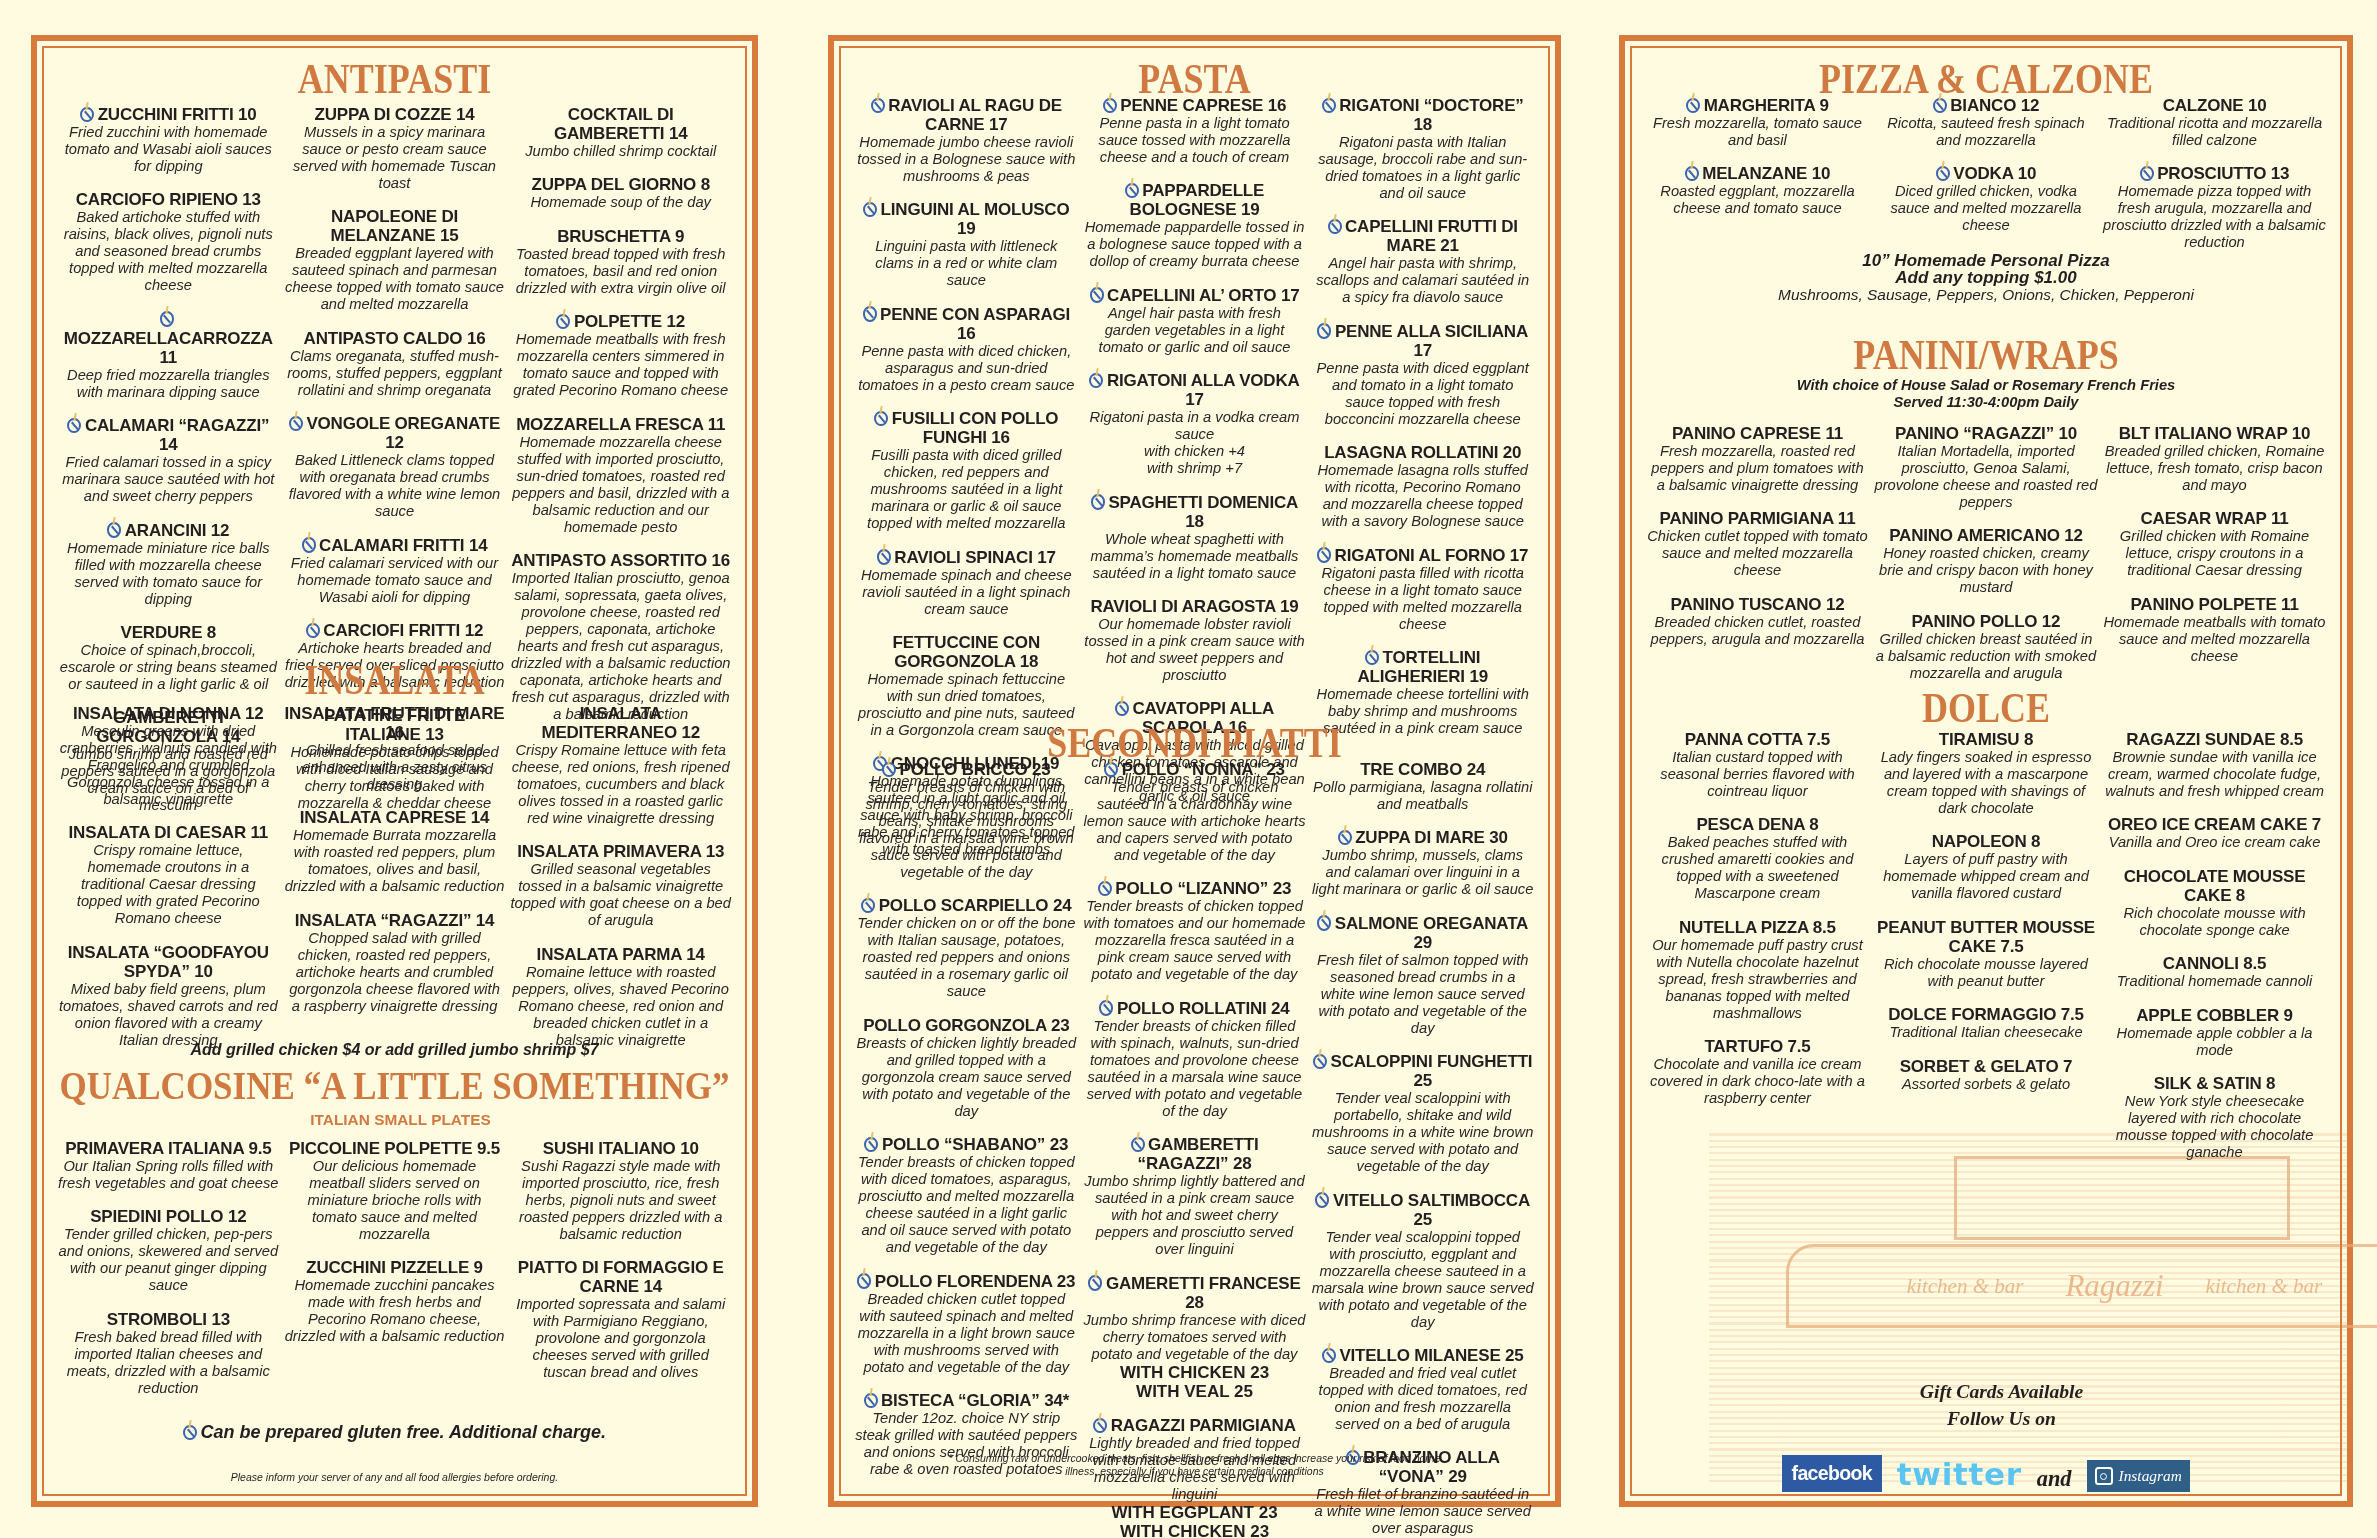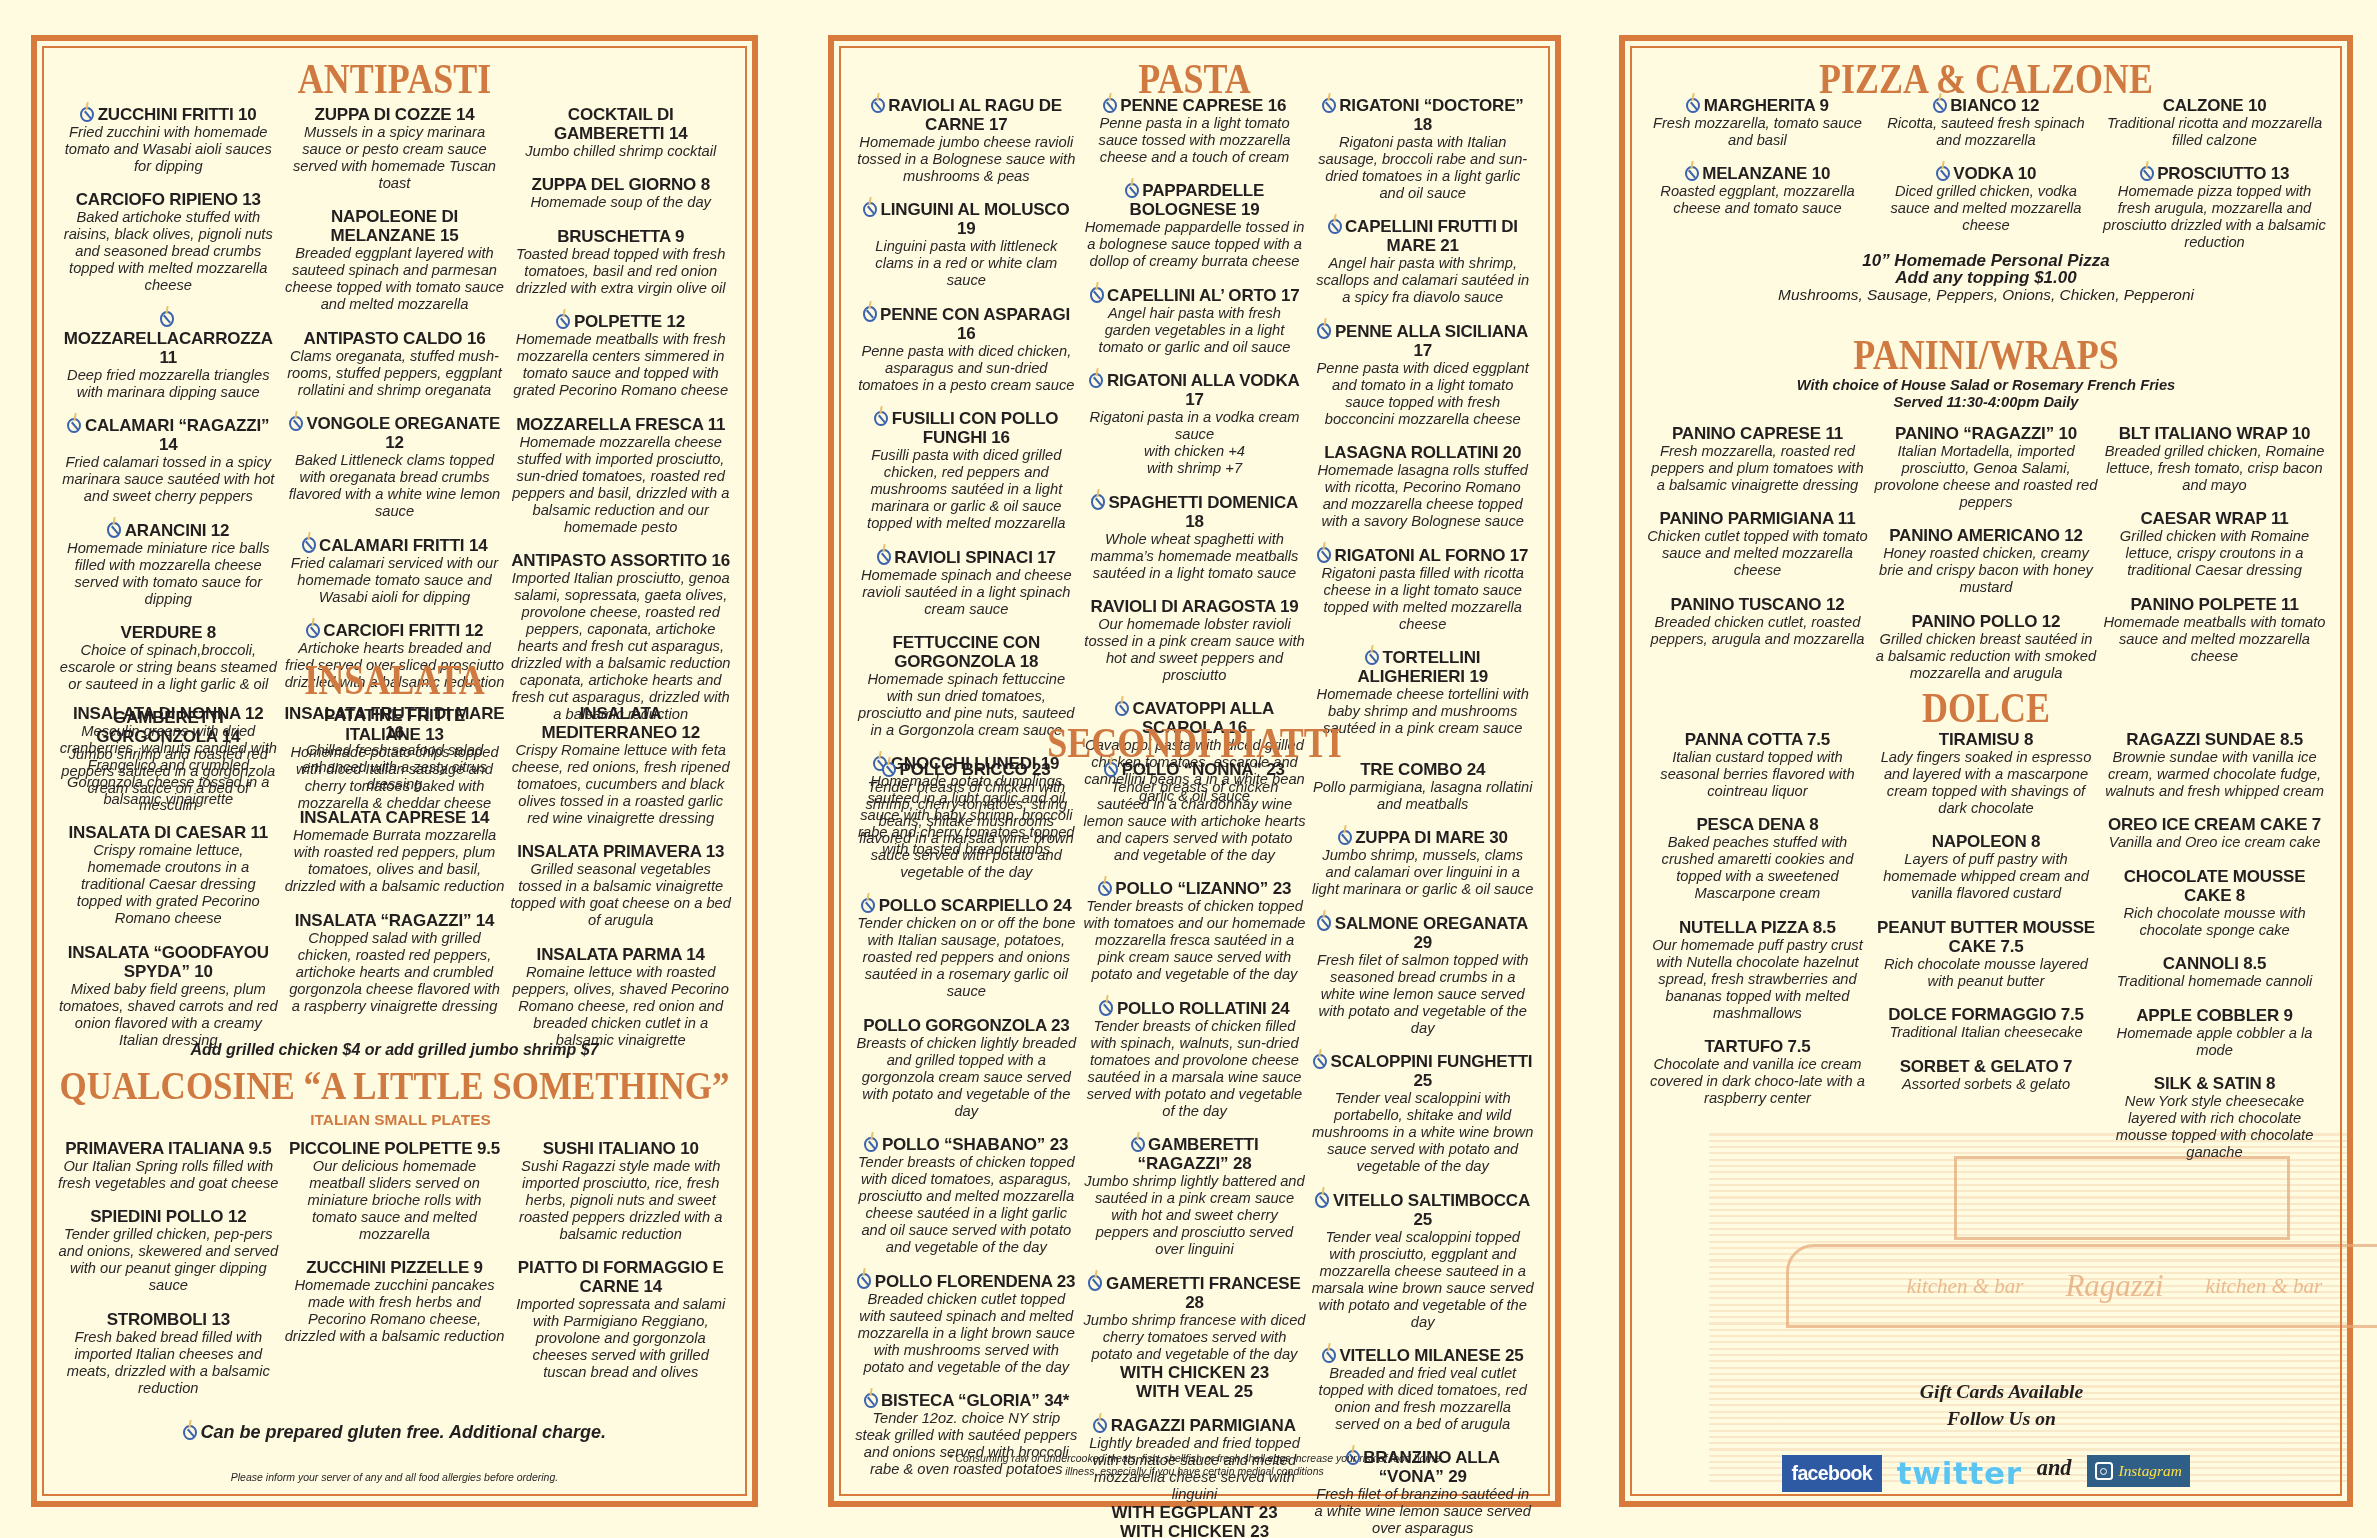--- a/index.html
+++ b/index.html
@@ -46,25 +46,25 @@
   .building {
     position:absolute; left:84px; right:0; top:1091px; height:350px;
     background:
       repeating-linear-gradient(0deg, rgba(232,170,120,0.35) 0 2.1px, transparent 2.1px 6.3px);
     opacity:0.65;
   }
   .bld-top { position:absolute; left:329px; top:1115px; width:336px; height:84px; border:3.5px solid #e6a878; box-sizing:border-box; opacity:0.7; }
   .bld-sign { position:absolute; left:161px; top:1203px; width:657px; height:84px; border:3.5px solid #e6a878; border-radius:28px 28px 0 0; box-sizing:border-box; opacity:0.7;
     display:flex; align-items:center; justify-content:center; gap:42px; color:#e2a070; font-style:italic; font-size:21px; font-family:"Liberation Serif", serif;}
   .gift { position:absolute; left:0; right:0; text-align:center; font-family:"Liberation Serif", serif; font-style:italic; font-weight:bold; font-size:19.6px; line-height:28px;padding-left:31px; }
-  .social { position:absolute; left:0; right:0; top:1414px; display:flex; justify-content:center; align-items:flex-start; gap:15px; }
+  .social { position:absolute; left:0; right:0; top:1414px; display:flex; justify-content:center; align-items:flex-end; gap:15px; }
   .fb { background:#2d5aa3; color:#fff; font-weight:bold; font-size:19.6px; padding:7px 9.8px; letter-spacing:-0.7px; }
   .tw { color:#5bc4f1; font-weight:bold; font-size:31px; letter-spacing:0.7px; font-family:"DejaVu Sans", sans-serif; text-shadow:0 0 1.4px #fff; }
   .and { font-family:"Liberation Serif", serif; font-style:italic; font-size:22.4px; font-weight:bold; }
-  .ig { background:#2f5e87; color:#fde047; font-family:"Liberation Serif", serif; font-style:italic; font-size:15.4px; padding:7px 8.4px; display:flex; align-items:center; gap:5.6px; }
+  .ig { background:#2f5e87; color:#ffffff; font-family:"Liberation Serif", serif; font-style:italic; font-size:15.4px; padding:7px 8.4px; display:flex; align-items:center; gap:5.6px; }
   .ig-glyph { width:18px; height:18px; border:2.1px solid #fff; border-radius:3.5px; box-sizing:border-box; position:relative; }
   .ig-glyph::after { content:""; position:absolute; left:3.5px; top:3.5px; width:7px; height:7px; border:1.4px solid #fff; border-radius:50%; box-sizing:border-box; }
 </style>
 </head>
 <body>
 
 <div class="panel" id="p1">
   <div class="panel-inner"></div>
 
   <div class="sec-title" style="top:14px;">ANTIPASTI</div>

